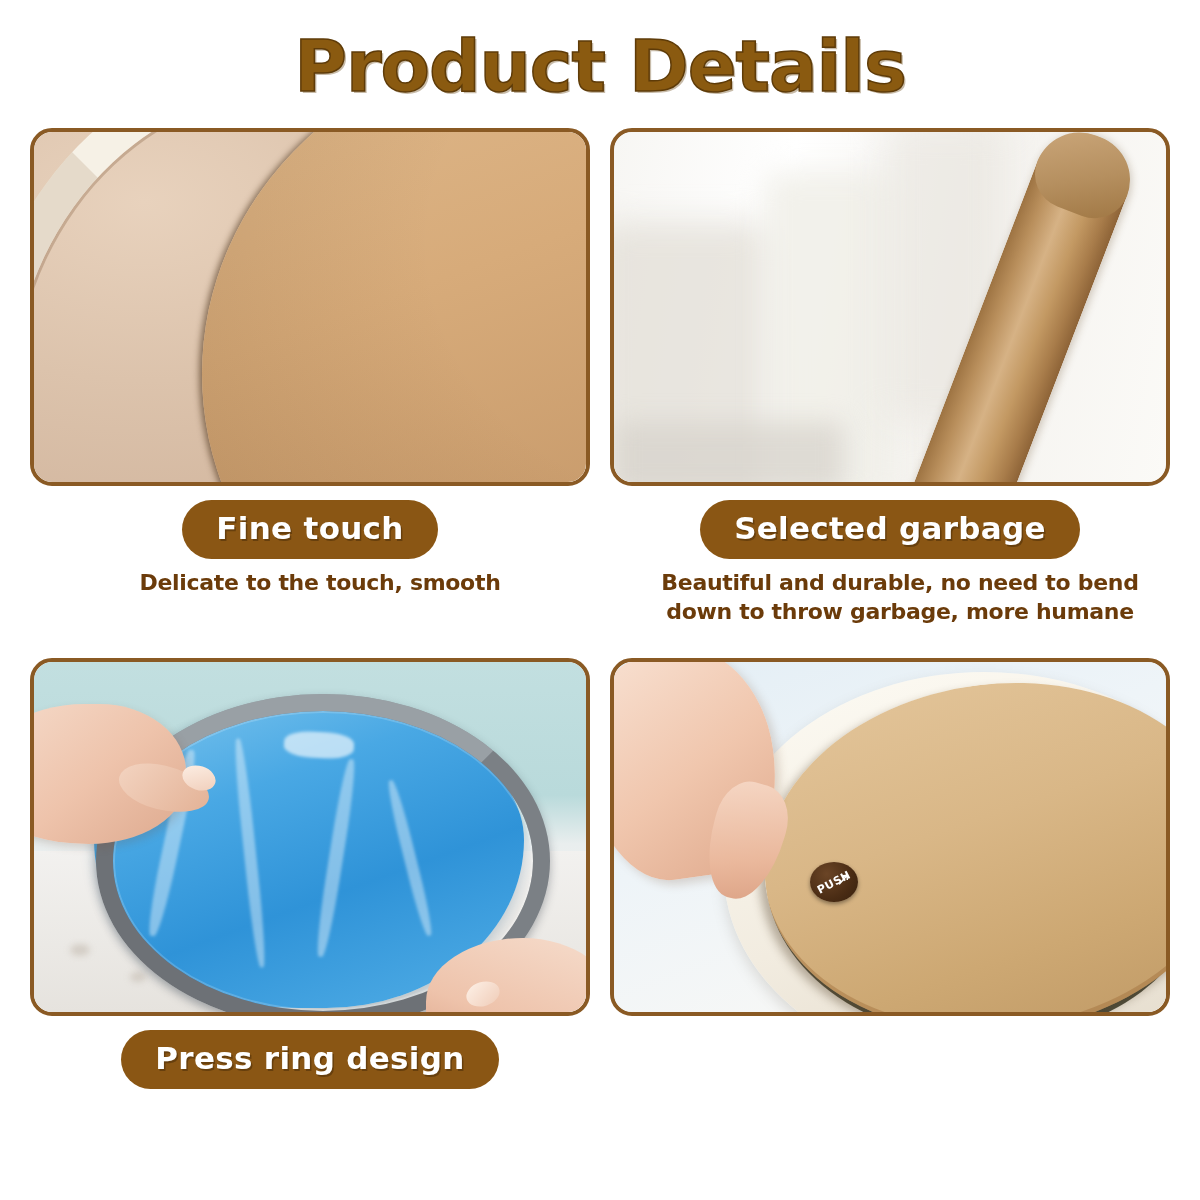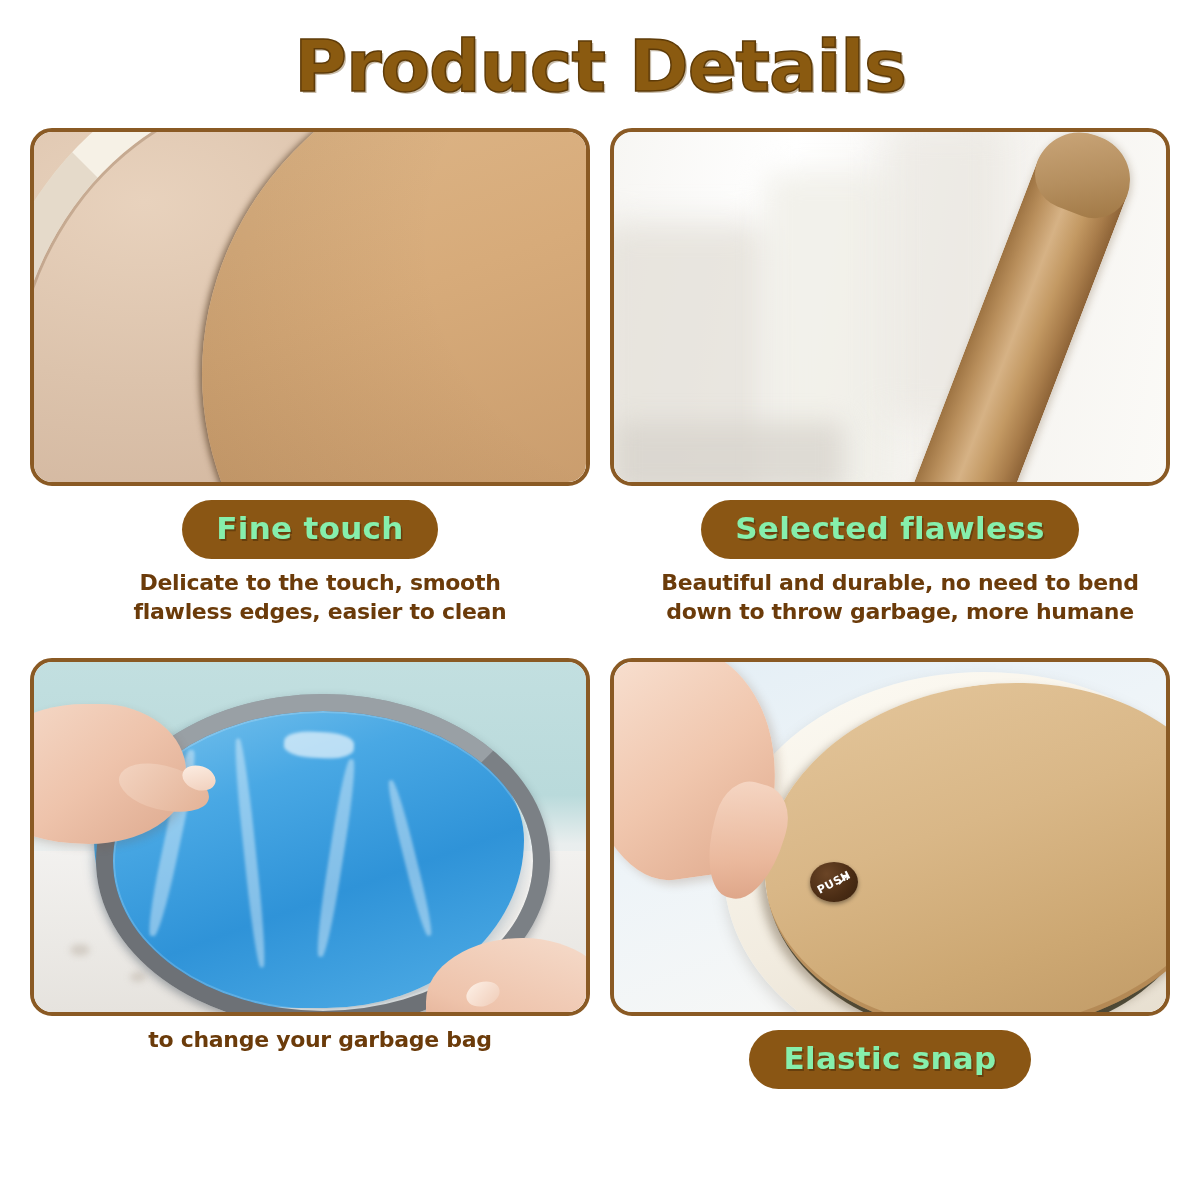--- a/index.html
+++ b/index.html
@@ -45,21 +45,21 @@
     background:#eee;
     box-sizing:border-box;
   }
   .photo-inner{position:absolute;inset:0;overflow:hidden;border-radius:18px;}
 
   
   .pill-row{width:560px;text-align:center;margin-top:14px;}
   .pill{
     display:inline-block;
     background:#8a5614;
-    color:#86efac;
+    color:#ffffff;
     font-weight:bold;
     font-size:31px;
     line-height:1;
     padding:13px 34px 15px 34px;
     border-radius:40px;
     letter-spacing:.3px;
     text-shadow:1.5px 1.5px 0 rgba(60,35,5,.45);
   }
 
   
@@ -280,39 +280,38 @@
           <div class="p1-lid"></div>
           <div class="p1-lid-dark"></div>
 
         </div>
       </div>
       <div class="pill-row">
         <span class="pill">Fine touch</span>
       </div>
       <div class="caption">
         <div>Delicate to the touch, smooth</div>
-        <div>flawless edges, easier to clean</div>
       </div>
     </div>
 
     <div class="cell">
       <div class="photo">
         <div class="photo-inner">
           <div class="p2-bg"></div>
           <div class="p2-blur1"></div>
           <div class="p2-blur2"></div>
           <div class="p2-blur3"></div>
           <div class="p2-blur4"></div>
           <div class="p2-rod">
             <div class="p2-rod-tip"></div>
           </div>
         </div>
       </div>
       <div class="pill-row">
-        <span class="pill">Selected flawless</span>
+        <span class="pill">Selected garbage</span>
       </div>
       <div class="caption">
         <div>Beautiful and durable, no need to bend</div>
         <div>down to throw garbage, more humane</div>
       </div>
     </div>
 
     <div class="cell">
       <div class="photo">
         <div class="photo-inner">
@@ -330,40 +329,39 @@
           </div>
           <div class="p3-ring"></div>
           <div class="p3-ring-hi"></div>
           <div class="p3-handL"></div>
           <div class="p3-fingerL"></div>
           <div class="p3-nail" style="left:148px;top:104px;transform:rotate(18deg);"></div>
           <div class="p3-handR"></div>
           <div class="p3-nail" style="right:86px;bottom:6px;transform:rotate(-18deg);"></div>
         </div>
       </div>
+      <div class="pill-row">
+        <span class="pill">Press ring design</span>
+      </div>
       <div class="caption">
-        <div>to change your garbage bag</div>
       </div>
     </div>
 
     <div class="cell">
       <div class="photo">
         <div class="photo-inner">
           <div class="p4-bg"></div>
           <div class="p4-bin"></div>
           <div class="p4-bin-inner"></div>
           <div class="p4-lid"></div>
           <div class="p4-lid-edge"></div>
           <div class="push-badge p4-push">
             <span class="ptxt">PUSH</span>
             <span class="parrow">↗</span>
           </div>
           <div class="p4-finger"></div>
           <div class="p4-fingertip"></div>
         </div>
       </div>
-      <div class="pill-row">
-        <span class="pill">Elastic snap</span>
-      </div>
     </div>
 
   </div>
 </div>
 
 </body></html>

